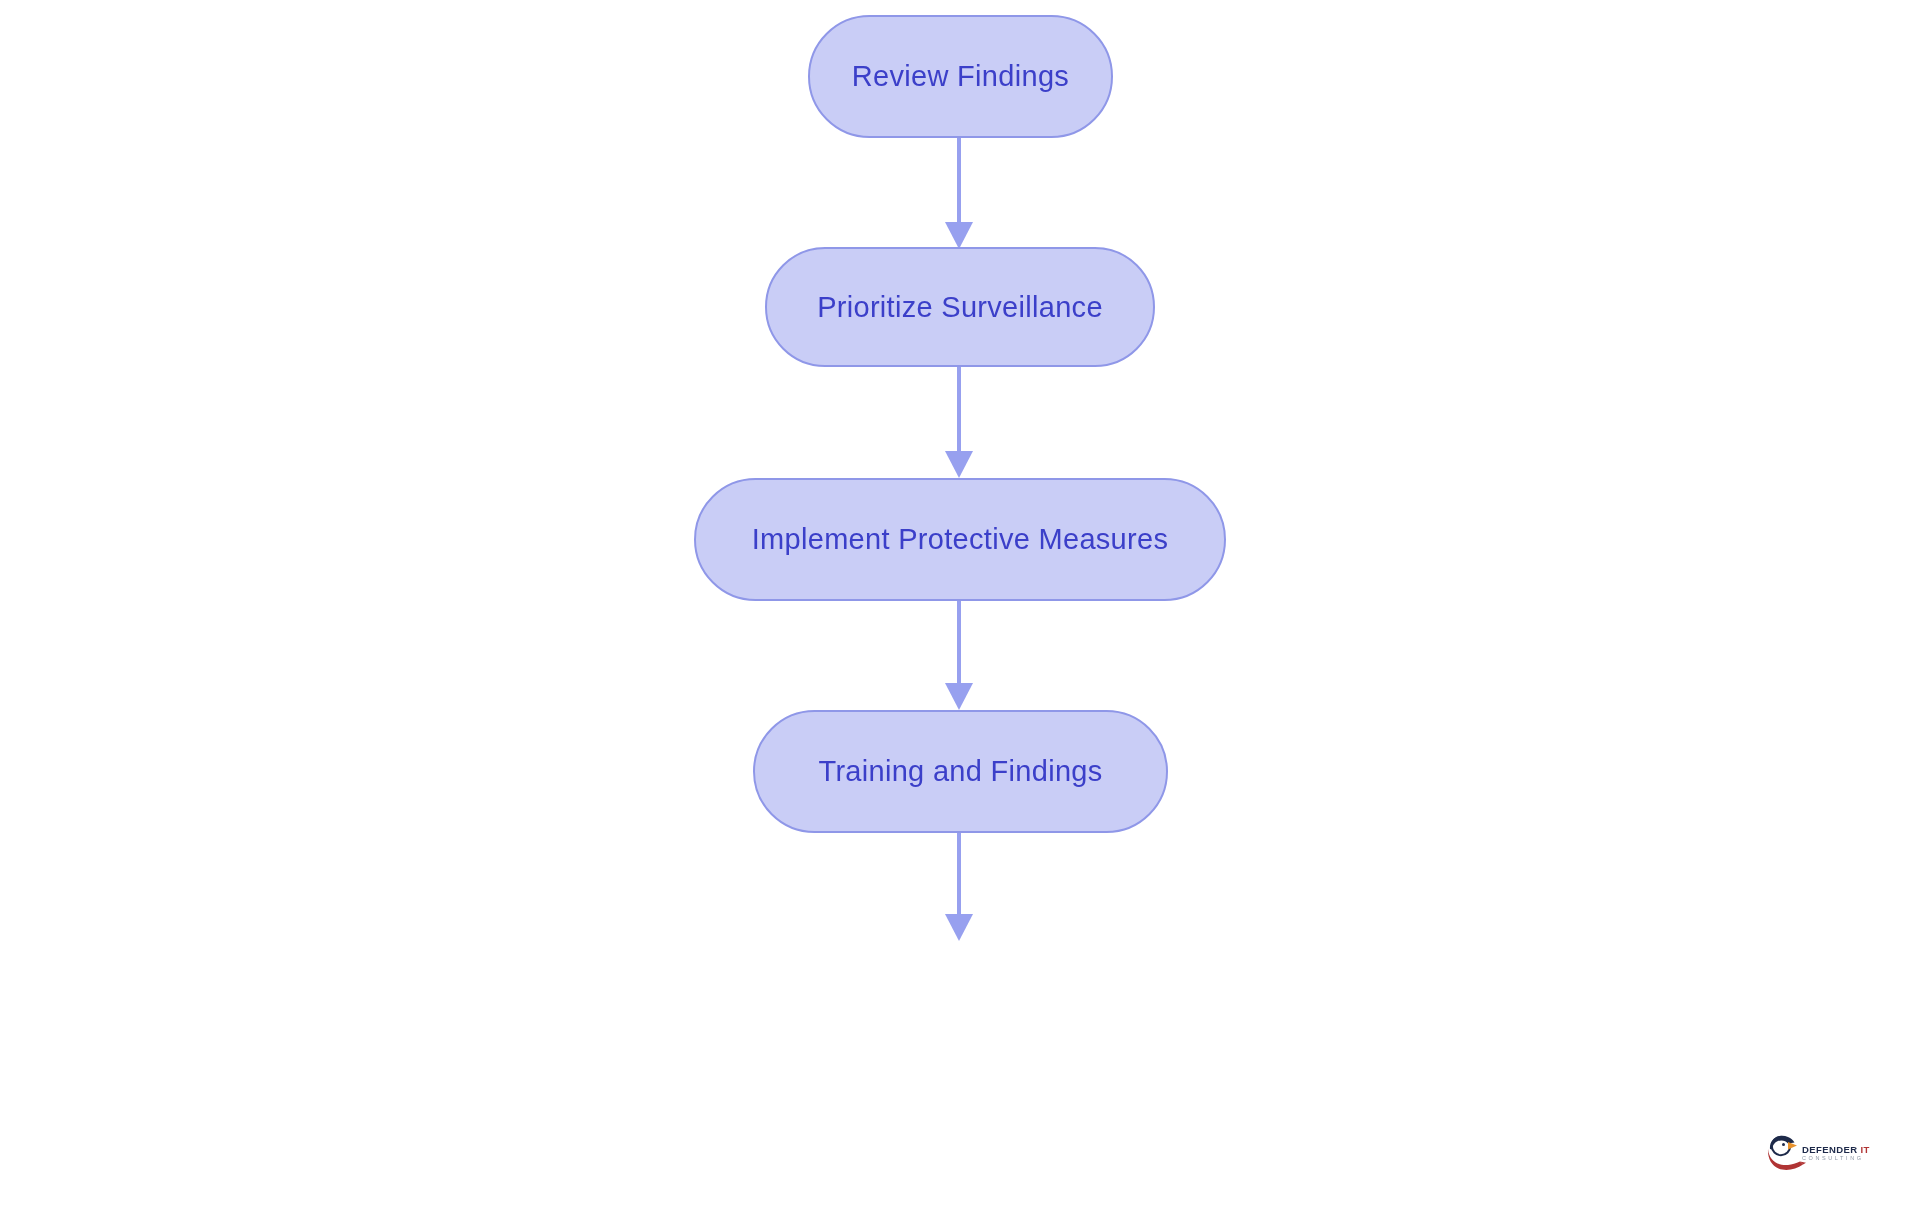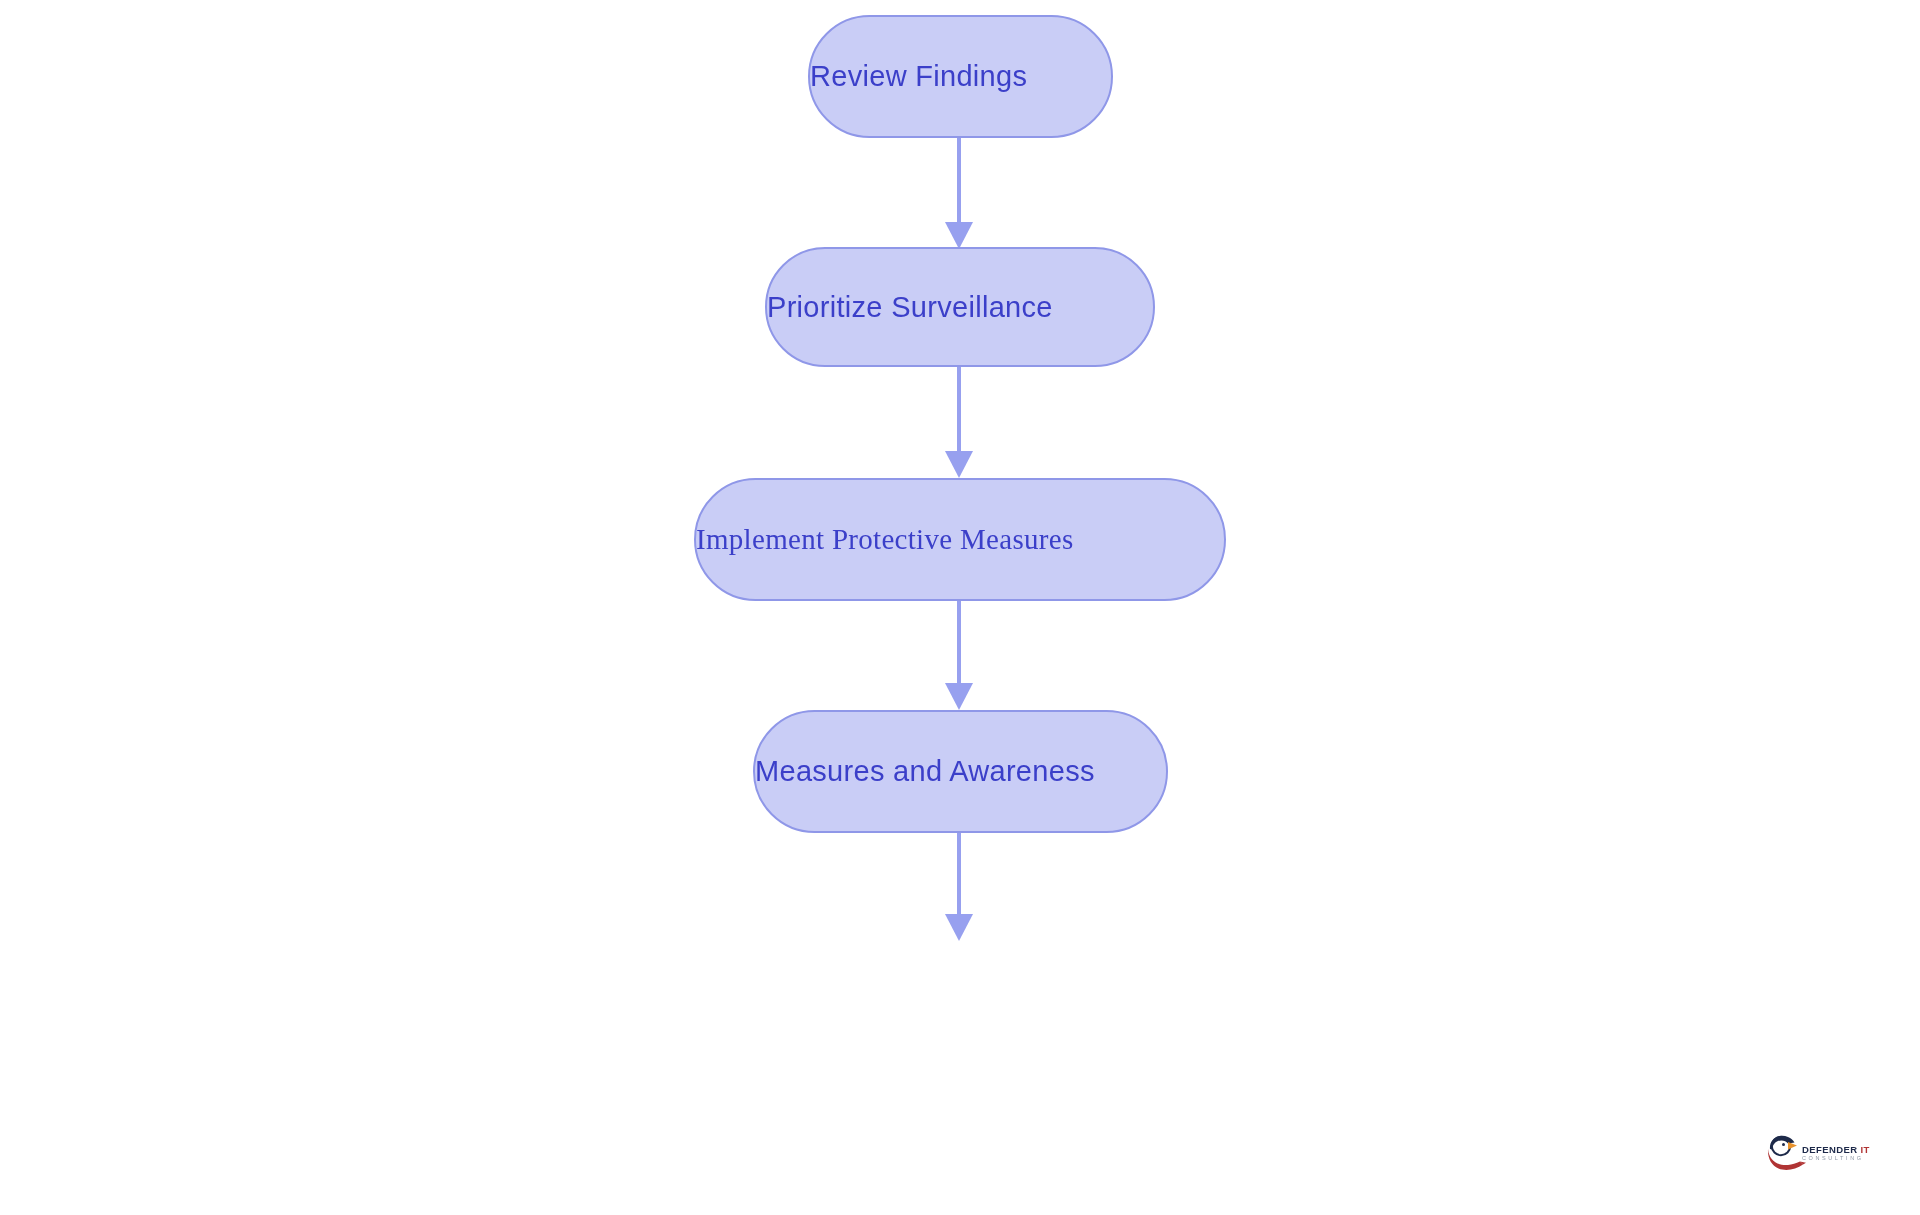--- a/index.html
+++ b/index.html
@@ -16,30 +16,31 @@
     overflow: hidden;
   }
   .node {
     position: absolute;
     box-sizing: border-box;
     background: var(--node-fill, #c9cdf6);
     border: 2px solid var(--node-border, #8f97e8);
     border-radius: 64px;
     display: flex;
     align-items: center;
+    justify-content: center;
     color: var(--node-text, #3b3fc9);
     font-size: 29px;
     font-weight: 500;
     letter-spacing: 0.3px;
     white-space: nowrap;
     text-align: center;
   }
   .n1 { left: 808px; top: 15px;  width: 305px; height: 123px; }
   .n2 { left: 765px; top: 247px; width: 390px; height: 120px; }
-  .n3 { left: 694px; top: 478px; width: 532px; height: 123px; font-family: Liberation Serif, serif; }
+  .n3 { left: 694px; top: 478px; width: 532px; height: 123px; }
   .n4 { left: 753px; top: 710px; width: 415px; height: 123px; }
   .n5 { left: 771px; top: 941px; width: 377px; height: 121px; }
 
   .arrow {
     position: absolute;
     color: var(--arrow-color, #97a0ef);
   }
   .a1 { left: 944px; top: 138px; }
   .a2 { left: 944px; top: 367px; }
   .a3 { left: 944px; top: 601px; }
@@ -99,21 +100,21 @@
   <div class="node n3">
     <span>Implement Protective Measures</span>
   </div>
 
   <svg class="arrow a3" width="30" height="109" viewBox="0 0 30 109">
     <line x1="15" y1="0" x2="15" y2="86" stroke="currentColor" stroke-width="4"></line>
     <polygon points="1,82 29,82 15,109" fill="currentColor"></polygon>
   </svg>
 
   <div class="node n4">
-    <span>Measures and Awareness</span>
+    <span>Training and Findings</span>
   </div>
 
   <svg class="arrow a4" width="30" height="108" viewBox="0 0 30 108">
     <line x1="15" y1="0" x2="15" y2="85" stroke="currentColor" stroke-width="4"></line>
     <polygon points="1,81 29,81 15,108" fill="currentColor"></polygon>
   </svg>
 
 
   <div class="logo">
     <svg class="logo-mark" viewBox="0 0 46 44">

